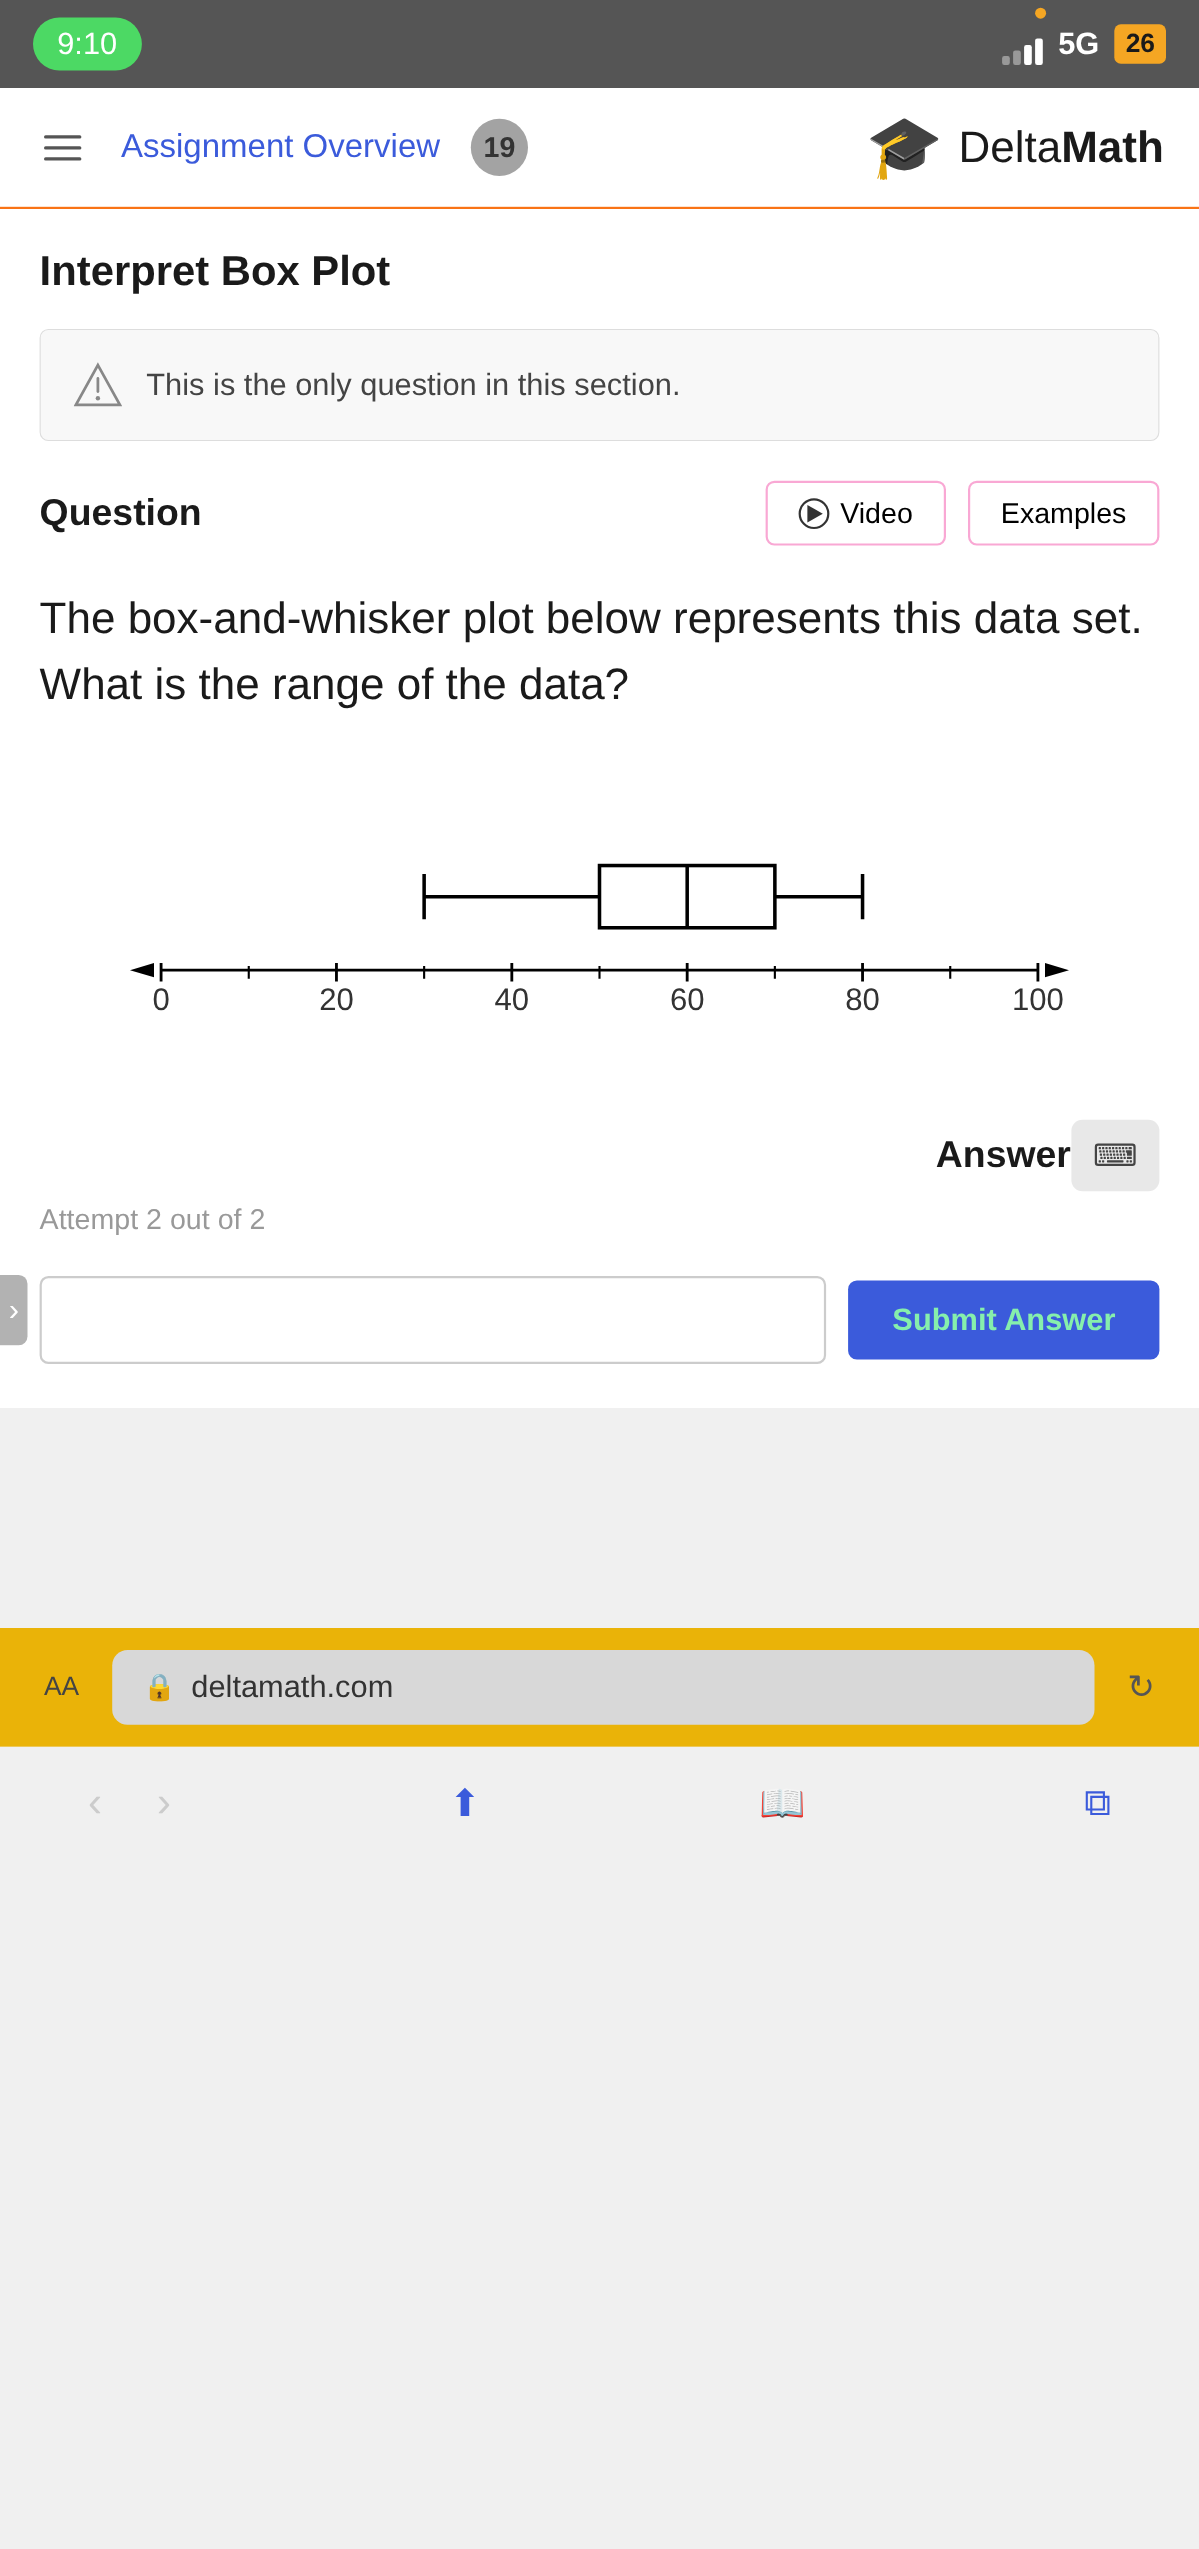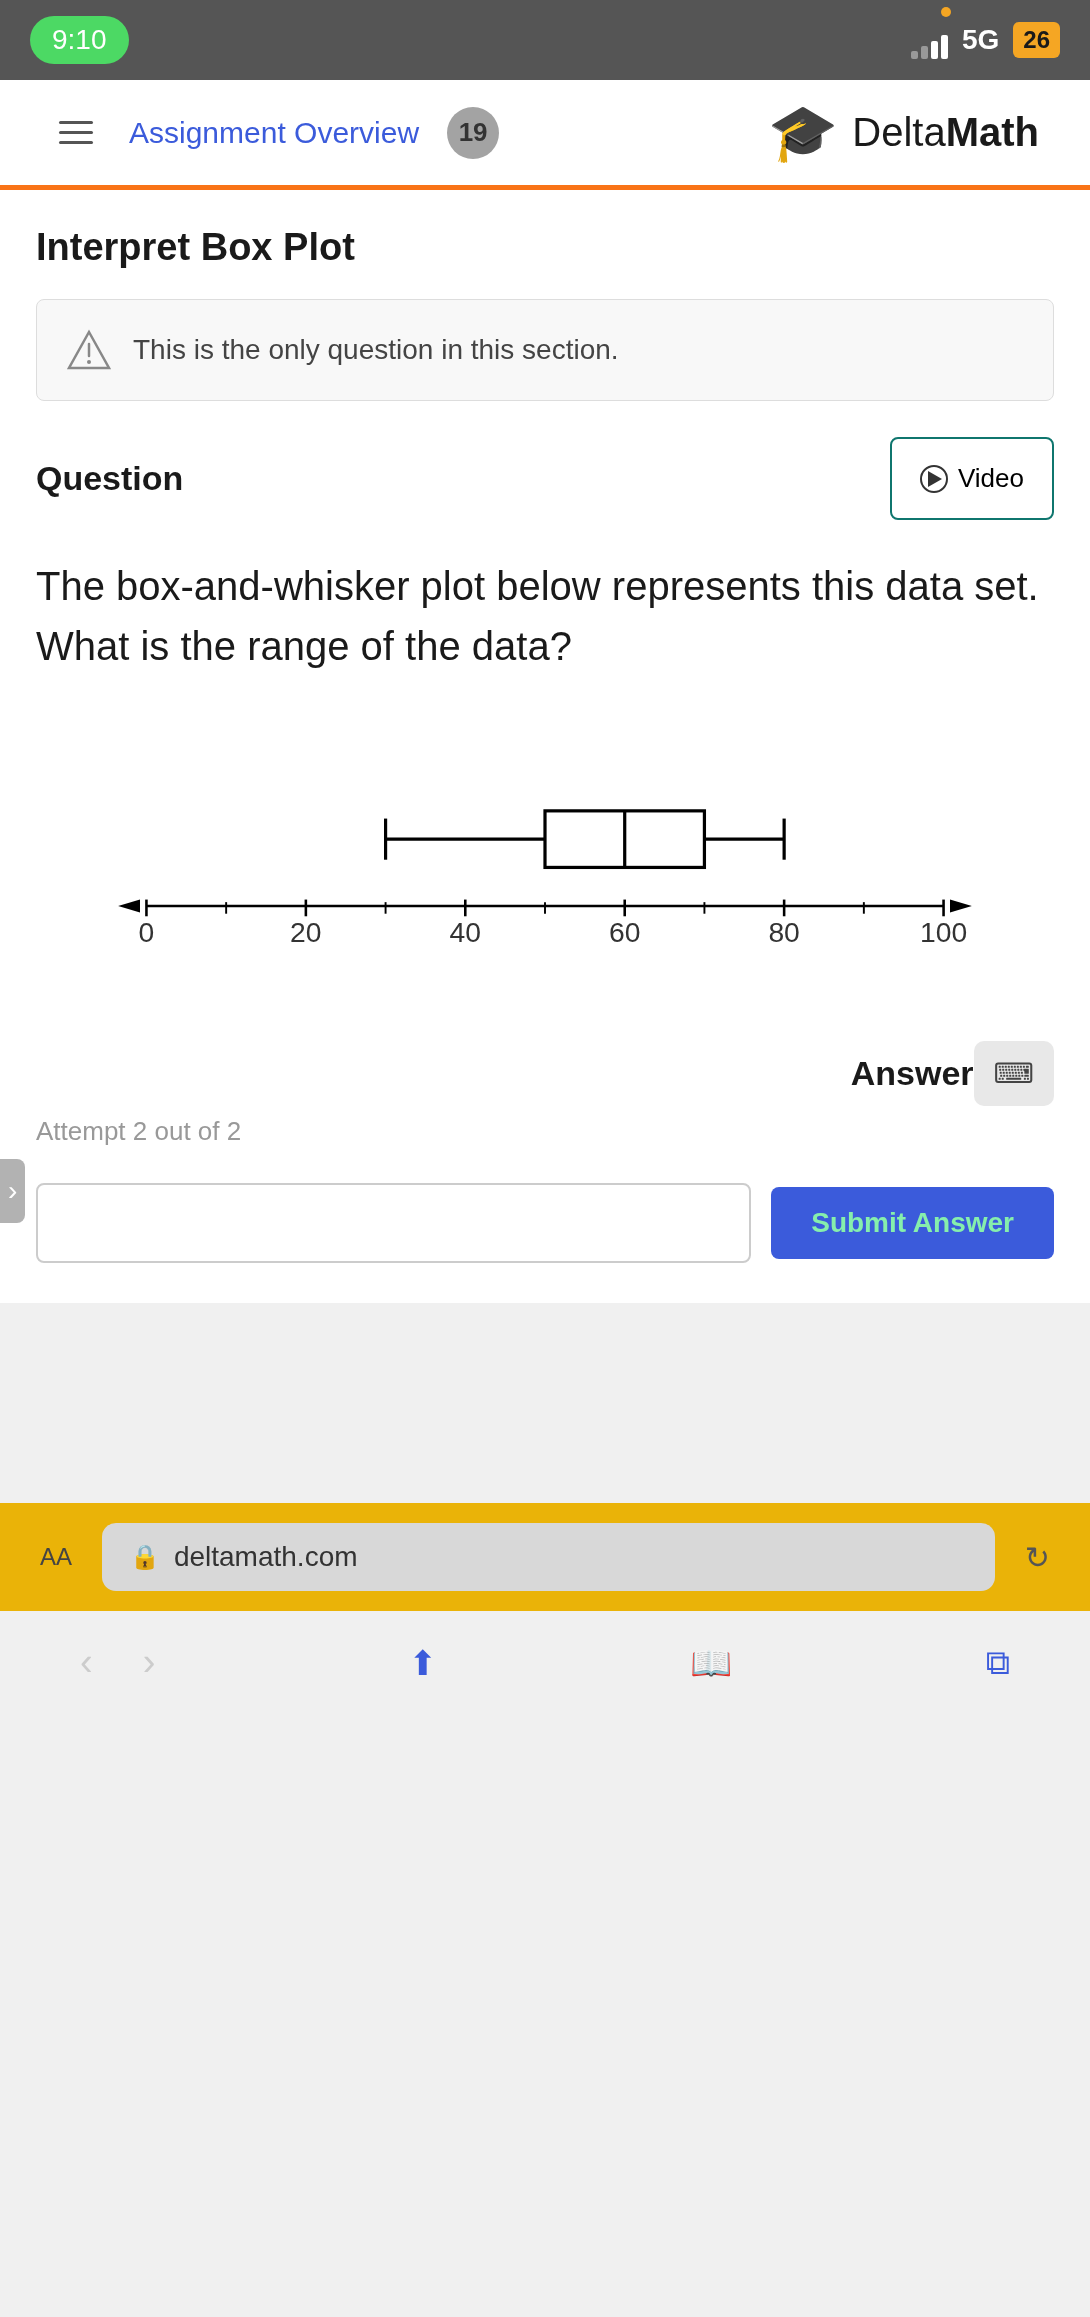--- a/index.html
+++ b/index.html
@@ -76,22 +76,22 @@
       font-weight: 700;
       color: #1a1a1a;
     }
 
     
     .nav-bar {
       background: white;
       height: 110px;
       display: flex;
       align-items: center;
-      padding: 0 51px;
-      border-bottom: 5px solid #f97316;
+      padding: 0 32px;
+      border-bottom: 2px solid #f97316;
       gap: 28px;
     }
     .hamburger {
       display: flex;
       flex-direction: column;
       gap: 7px;
       cursor: pointer;
       padding: 8px;
     }
     .hamburger span {
@@ -180,24 +180,24 @@
       gap: 20px;
       margin-bottom: 36px;
     }
     .question-label {
       font-size: 34px;
       font-weight: 700;
       color: #1a1a1a;
       flex: 1;
     }
     .btn-video, .btn-examples {
-      border: 2px solid #0f766e;
+      border: 2px solid #f9a8d4;
       background: white;
       border-radius: 8px;
-      padding: 24px 28px;
+      padding: 12px 28px;
       font-size: 26px;
       cursor: pointer;
       display: flex;
       align-items: center;
       gap: 10px;
     }
     .play-circle {
       width: 28px;
       height: 28px;
       border: 2px solid #333;
@@ -422,20 +422,23 @@
   </div>
 
   <div class="question-header">
     <span class="question-label">Question</span>
     <button class="btn-video">
       <div class="play-circle">
         <div class="play-triangle"></div>
       </div>
       <span>Video</span>
     </button>
+    <button class="btn-examples">
+      <span>Examples</span>
+    </button>
   </div>
 
   <p class="question-text">The box-and-whisker plot below represents this data set. What is the range of the data?</p>
 
   <div class="plot-container">
     <svg width="100%" viewBox="0 0 700 180" xmlns="http://www.w3.org/2000/svg">
 
       <line x1="226" y1="88" x2="350" y2="88" stroke="black" stroke-width="2.5"></line>
 
       <line x1="226" y1="72" x2="226" y2="104" stroke="black" stroke-width="2.5"></line>

